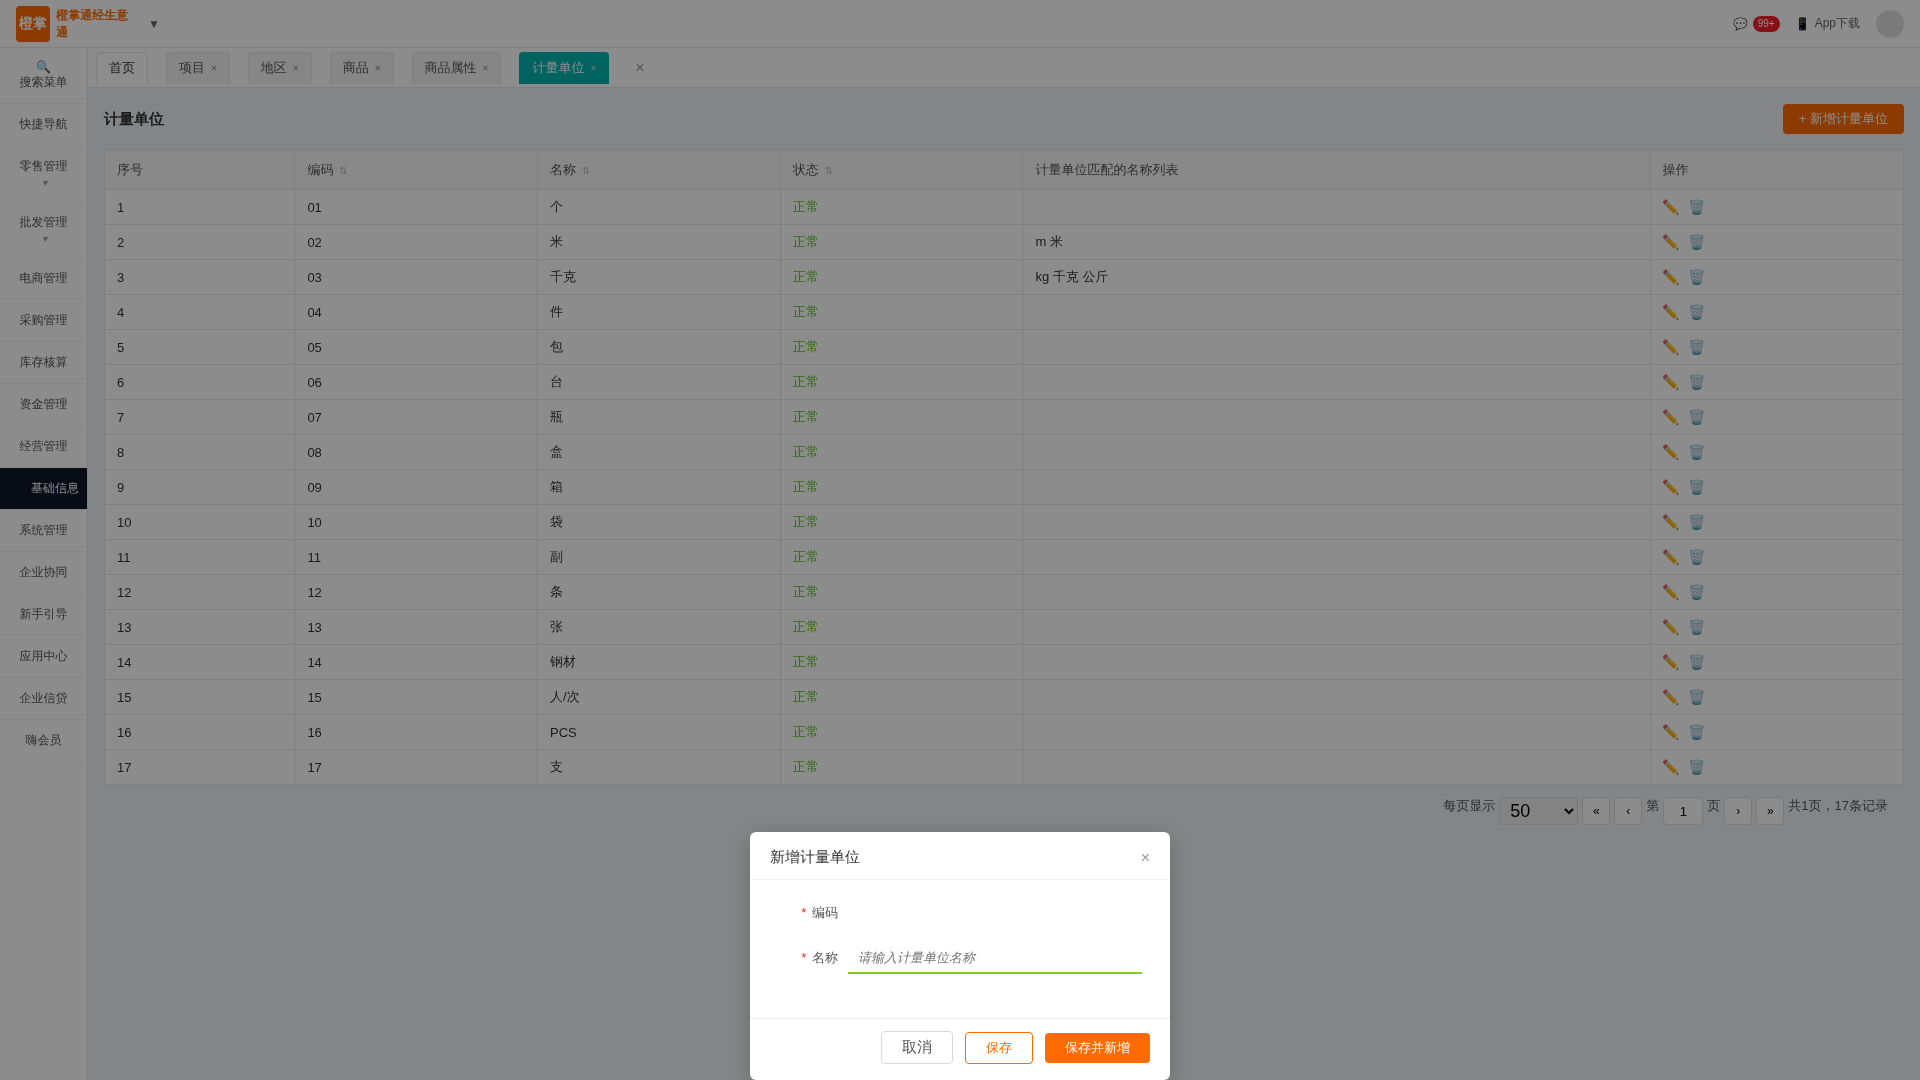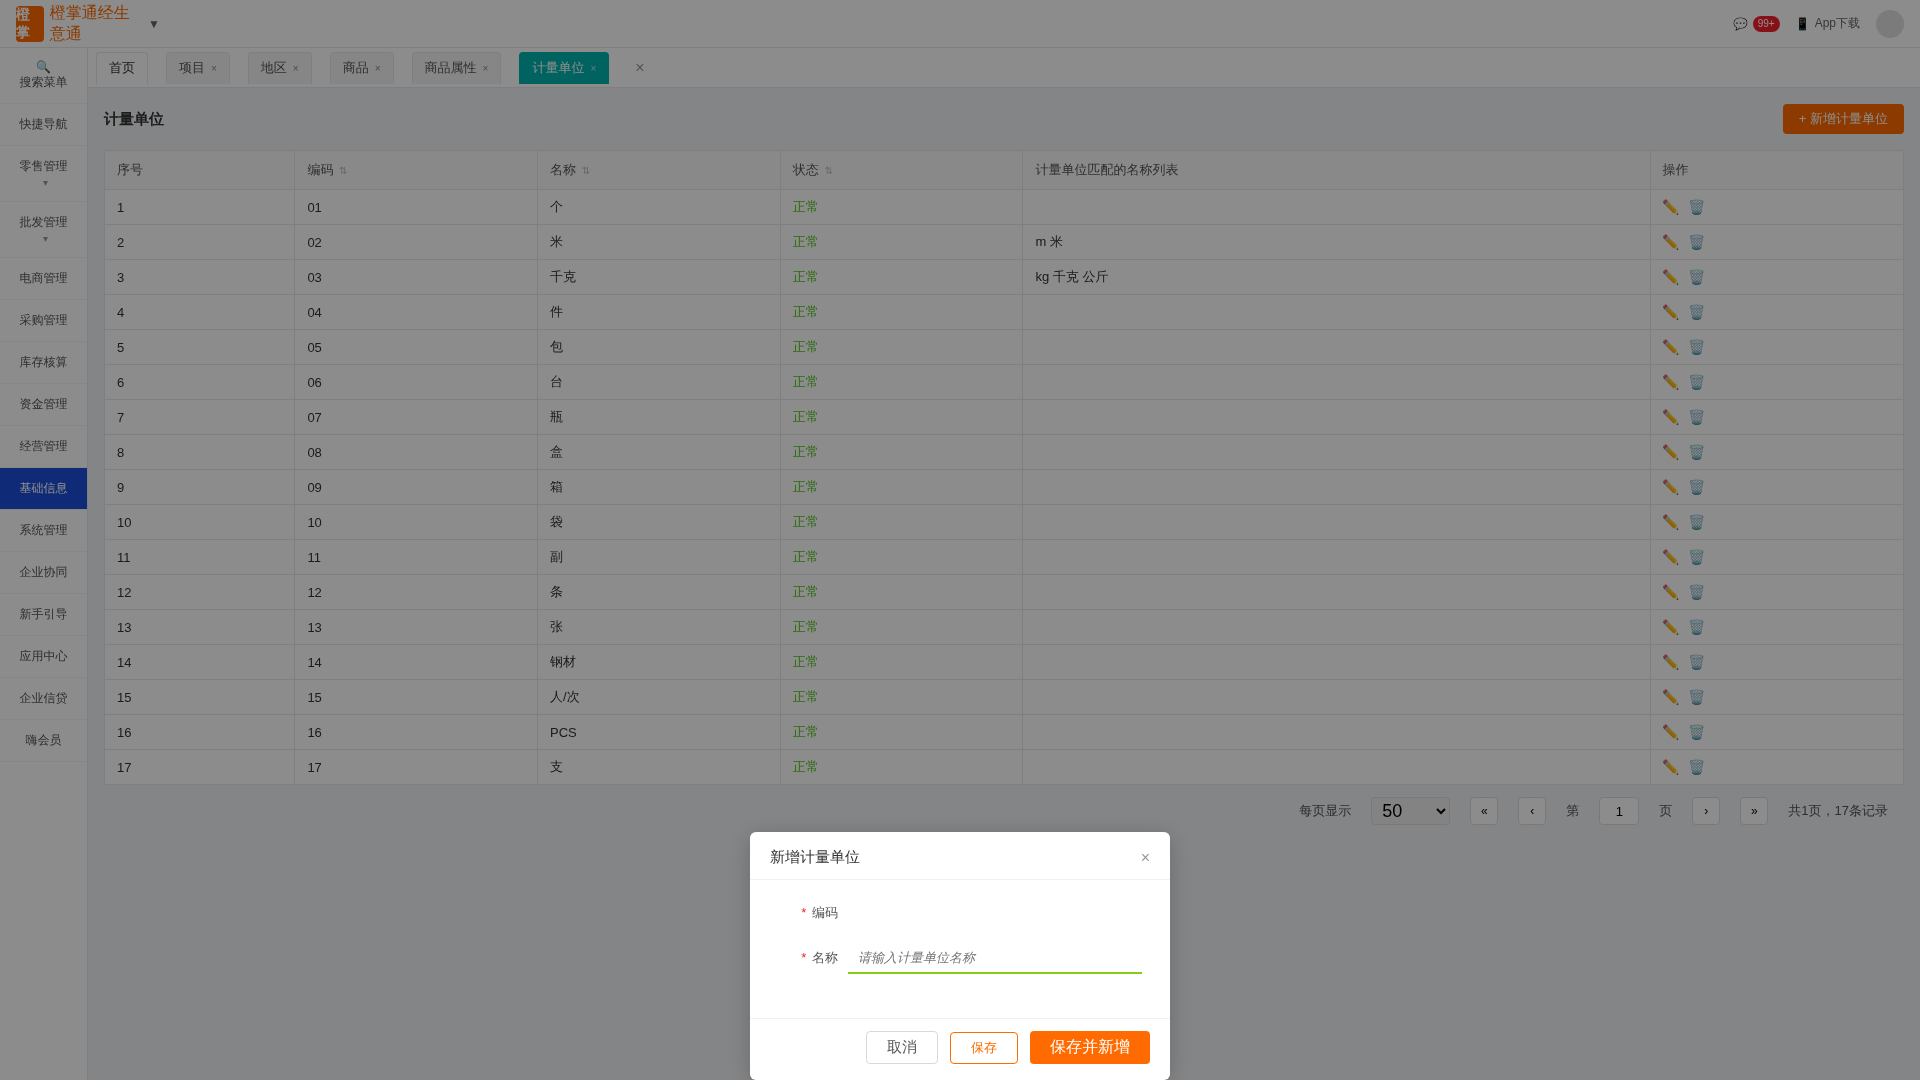--- a/index.html
+++ b/index.html
@@ -4,32 +4,32 @@
   <style>
     * { box-sizing: border-box; margin: 0; padding: 0; }
     body { font-family: 'Microsoft YaHei', Arial, sans-serif; font-size: 13px; background: #f0f2f5; color: #333; }
 
     
     .app-container { display: flex; flex-direction: column; height: 1080px; width: 1920px; }
     .top-header { height: 48px; background: #fff; display: flex; align-items: center; padding: 0 16px; border-bottom: 1px solid #e8e8e8; justify-content: space-between; }
     .header-left { display: flex; align-items: center; gap: 12px; }
     .logo-box { width: 120px; height: 40px; display: flex; align-items: center; gap: 6px; }
     .logo-icon { width: 36px; height: 36px; background: #ff6b00; border-radius: 4px; display: flex; align-items: center; justify-content: center; color: #fff; font-weight: bold; font-size: 14px; }
-    .logo-text { color: #ff6b00; font-size: 16px; font-weight: normal; }
+    .logo-text { color: #ff6b00; font-size: 12px; font-weight: bold; }
     .header-right { display: flex; align-items: center; gap: 16px; }
     .header-btn { background: none; border: none; cursor: pointer; color: #666; font-size: 12px; display: flex; align-items: center; gap: 4px; }
     .badge { background: #f5222d; color: #fff; border-radius: 10px; padding: 0 5px; font-size: 10px; min-width: 18px; height: 16px; display: inline-flex; align-items: center; justify-content: center; }
     .avatar { width: 28px; height: 28px; border-radius: 50%; background: #e0e0e0; }
 
     .main-layout { display: flex; flex: 1; overflow: hidden; }
 
     
     .sidebar { width: 88px; background: #fff; border-right: 1px solid #e8e8e8; display: flex; flex-direction: column; overflow-y: auto; }
     .sidebar-item { padding: 12px 8px; text-align: center; cursor: pointer; font-size: 12px; color: #555; border-bottom: 1px solid #f5f5f5; }
-    .sidebar-item.active { background: #1d4ed8; color: #fff; }
+    .sidebar-item.active { background: #0f172a; color: #fff; text-align: right; }
     .sidebar-item-label { font-size: 12px; }
 
     
     .content-area { flex: 1; display: flex; flex-direction: column; overflow: hidden; }
 
     
     .tabs-bar { height: 40px; background: #fff; border-bottom: 1px solid #e8e8e8; display: flex; align-items: center; padding: 0 8px; gap: 18px; }
     .tab { height: 32px; padding: 0 12px; border-radius: 4px 4px 0 0; display: flex; align-items: center; gap: 6px; cursor: pointer; font-size: 13px; color: #555; background: #f5f5f5; border: 1px solid #e8e8e8; border-bottom: none; }
     .tab.active { background: #00b4b0; color: #fff; border-color: #00b4b0; }
     .tab-close { font-size: 10px; cursor: pointer; opacity: 0.7; }
@@ -44,42 +44,42 @@
 
     
     .data-table { width: 100%; border-collapse: collapse; background: #fff; }
     .data-table th { background: #fafafa; border: 1px solid #e8e8e8; padding: 10px 12px; text-align: left; font-weight: 500; color: #555; font-size: 13px; }
     .data-table td { border: 1px solid #e8e8e8; padding: 8px 12px; font-size: 13px; color: #333; }
     .status-normal { color: #52c41a; }
     .action-btns { display: flex; gap: 8px; }
     .action-btn { background: none; border: none; cursor: pointer; color: #aaa; font-size: 14px; }
 
     
-    .pagination-bar { display: flex; align-items: center; justify-content: flex-end; padding: 12px 16px; gap: 20px; font-size: 13px; color: #555; }
+    .pagination-bar { display: flex; align-items: flex-start; justify-content: flex-end; padding: 12px 16px; gap: 4px; font-size: 13px; color: #555; }
     .pagination-btn { width: 28px; height: 28px; border: 1px solid #ddd; background: #fff; border-radius: 4px; cursor: pointer; display: flex; align-items: center; justify-content: center; font-size: 12px; }
     .pagination-btn:disabled { color: #ccc; cursor: not-allowed; }
     .pagination-input { width: 40px; height: 28px; border: 1px solid #ddd; border-radius: 4px; text-align: center; font-size: 13px; }
     .pagination-select { height: 28px; border: 1px solid #ddd; border-radius: 4px; padding: 0 20px 0 6px; font-size: 18px; }
 
     
     .modal-overlay { position: fixed; top: 0; left: 0; width: 100%; height: 100%; background: rgba(0,0,0,0.45); z-index: 1000; display: flex; align-items: flex-end; justify-content: center; }
     .modal { background: #fff; border-radius: 6px; width: 420px; box-shadow: 0 4px 24px rgba(0,0,0,0.2); }
     .modal-header { padding: 16px 20px 12px; display: flex; align-items: center; justify-content: space-between; border-bottom: 1px solid #f0f0f0; }
     .modal-title { font-size: 15px; font-weight: 500; color: #333; }
     .modal-close { background: none; border: none; cursor: pointer; font-size: 16px; color: #999; }
     .modal-body { padding: 24px 28px; }
     .form-row { display: flex; align-items: center; margin-bottom: 20px; }
     .form-label { width: 60px; text-align: right; margin-right: 10px; font-size: 13px; color: #555; }
     .form-label .required { color: #f5222d; margin-right: 2px; }
     .form-input { flex: 1; height: 32px; border: 1px solid #d9d9d9; border-radius: 4px; padding: 0 10px; font-size: 13px; outline: none; }
     .form-input.active-input { border-color: #ff6b00; border-bottom: 2px solid #84cc16; border-radius: 0; border-top: none; border-left: none; border-right: none; background: transparent; font-style: italic; }
     .modal-footer { padding: 12px 20px 16px; display: flex; align-items: center; justify-content: flex-end; gap: 12px; border-top: 1px solid #f0f0f0; }
     .btn-cancel { background: #fff; border: 1px solid #d9d9d9; border-radius: 4px; padding: 6px 20px; cursor: pointer; font-size: 15px; color: #555; }
     .btn-save { background: #fff; border: 1px solid #ff6b00; color: #ff6b00; border-radius: 4px; padding: 6px 20px; cursor: pointer; font-size: 13px; }
-    .btn-save-new { background: #ff6b00; color: #fff; border: none; border-radius: 4px; padding: 6px 20px; cursor: pointer; font-size: 16px; }
+    .btn-save-new { background: #ff6b00; color: #fff; border: none; border-radius: 4px; padding: 6px 20px; cursor: pointer; font-size: 13px; }
 
     .sort-icon { font-size: 10px; color: #bbb; margin-left: 2px; }
 
     .chevron-icon { font-size: 10px; margin-left: 4px; color: #999; }
   </style>
 </head>
 <body>
 
 <div class="app-container">
 

